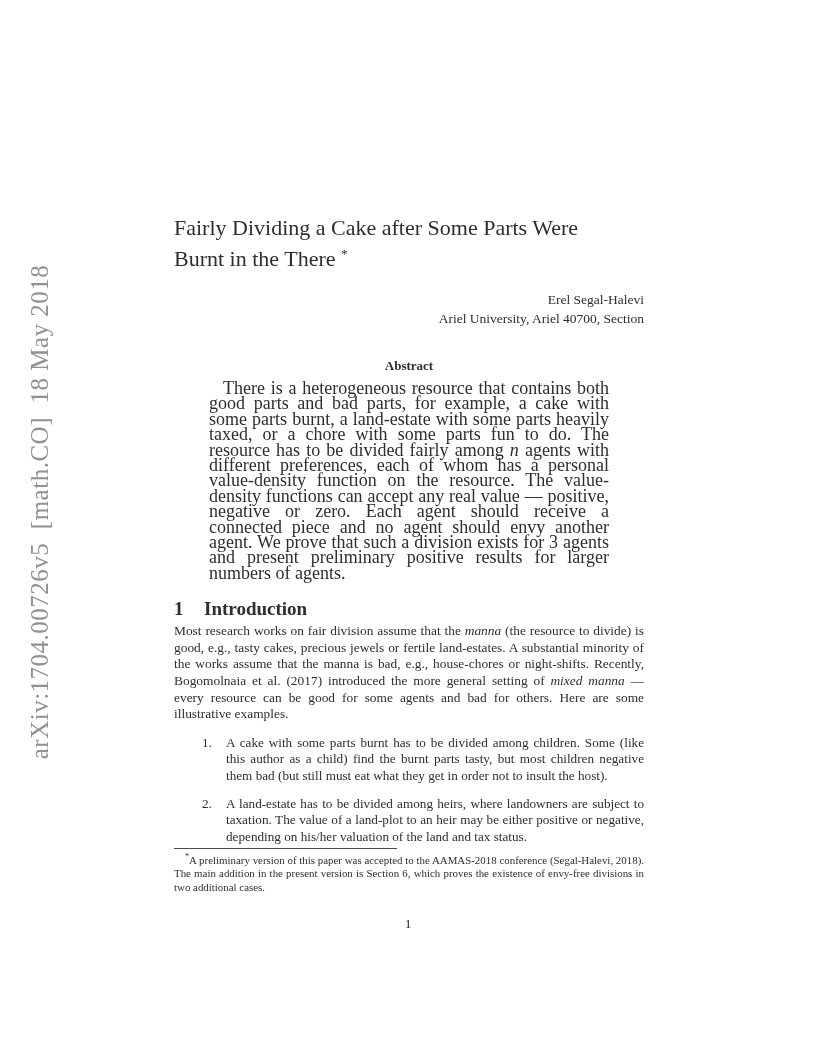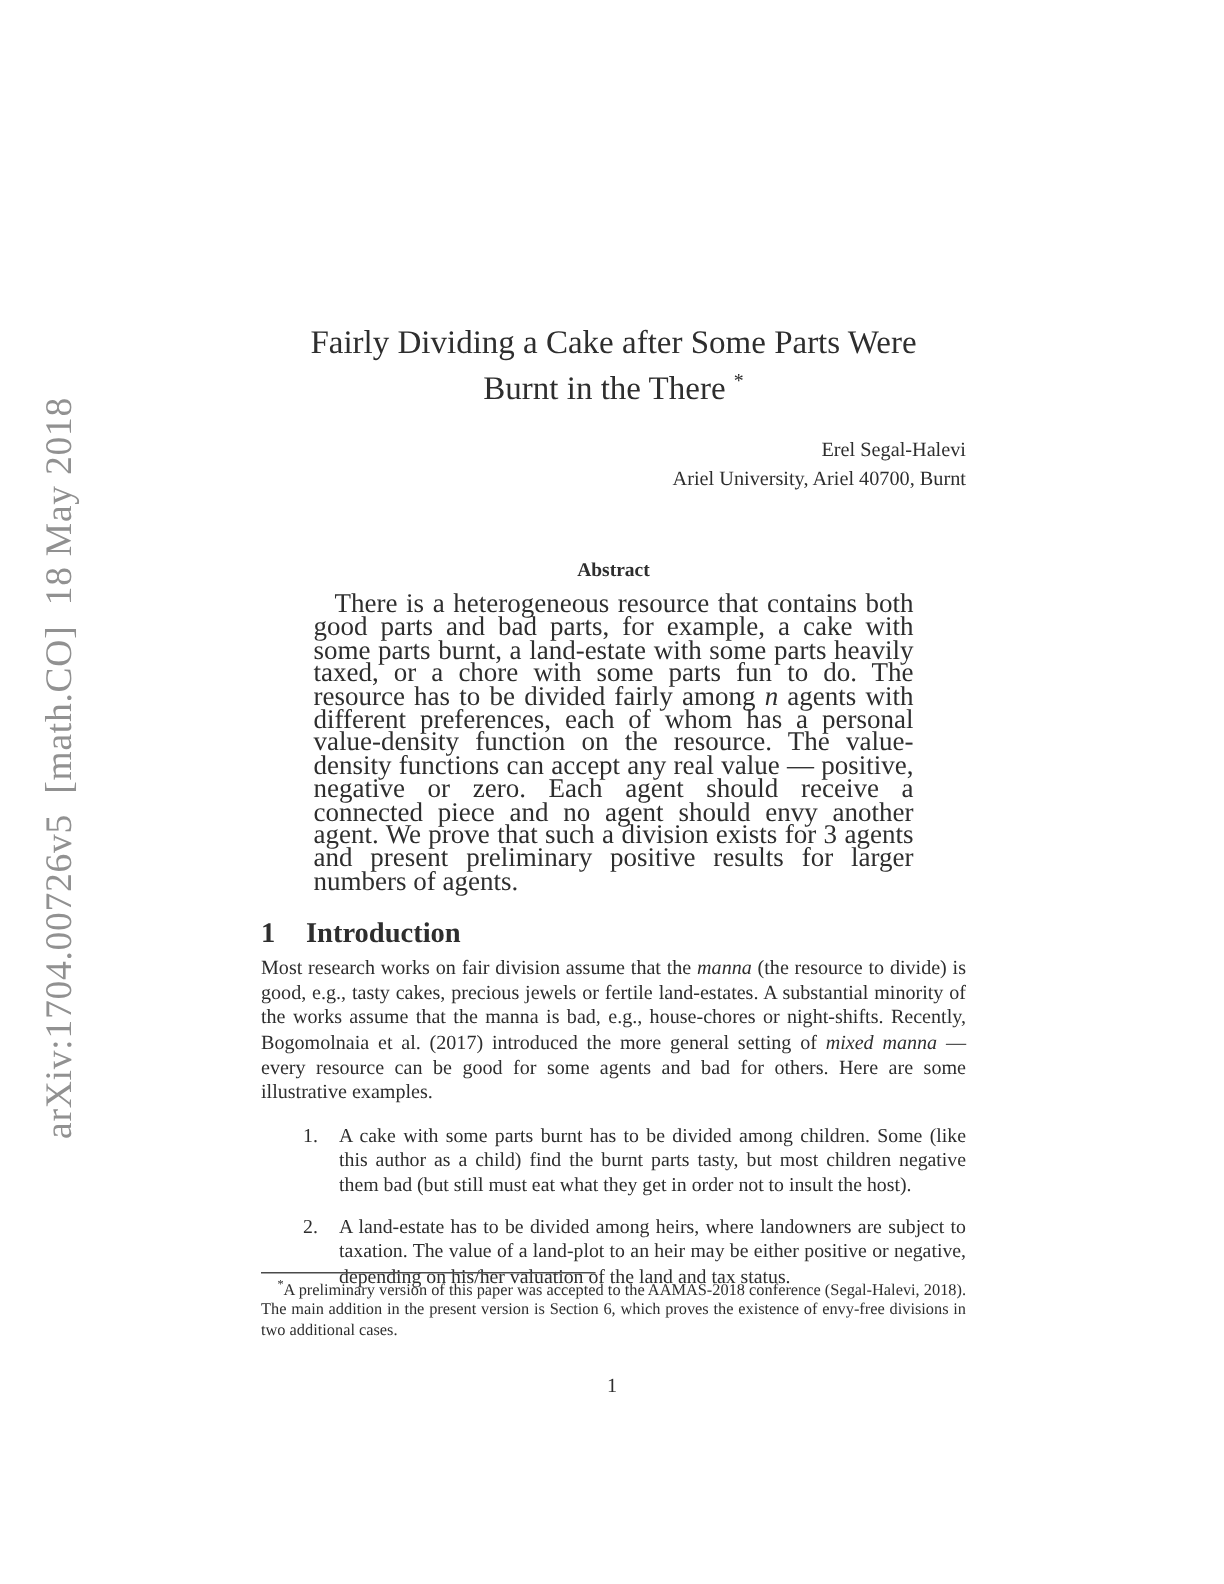--- a/index.html
+++ b/index.html
@@ -29,21 +29,21 @@
   }
 
   
   .content {
     position: absolute;
     left: 174px; top: 212px;
     width: 470px;
   }
 
   .title {
-    text-align: center;
+    text-align: left;
     font-size: 22px;
     line-height: 31px;
     font-weight: normal;
     margin: 0;
   }
   .title sup { font-size: 60%; }
 
   .author-block {
     margin-top: 16px;
     text-align: right;
@@ -51,21 +51,21 @@
     line-height: 19px;
   }
   .date {
     margin-top: 14px;
     text-align: center;
     font-size: 13.5px;
     line-height: 19px;
   }
 
   .abstract-heading {
-    margin-top: 43px;
+    margin-top: 29px;
     text-align: center;
     font-weight: bold;
     font-size: 13px;
     line-height: 18px;
   }
   .abstract-body {
     width: 400px;
     margin: 6px auto 0 auto;
     font-size: 18px;
     line-height: 15.4px;
@@ -141,21 +141,21 @@
 
   <div class="content">
 
     <h1 class="title">
       <span>Fairly Dividing a Cake after Some Parts Were</span><br>
       <span><span>Burnt in the There </span><sup>*</sup></span>
     </h1>
 
     <div class="author-block">
       <div>Erel Segal-Halevi</div>
-      <div>Ariel University, Ariel 40700, Burnt</div>
+      <div>Ariel University, Ariel 40700, Section</div>
     </div>
 
 
     <div class="abstract-heading">Abstract</div>
 
     <div class="abstract-body"><span>There is a heterogeneous resource that contains both good parts and bad parts, for example, a cake with some parts burnt, a land-estate with some parts heavily taxed, or a chore with some parts fun to do. The resource has to be divided fairly among </span><span style="font-style: italic;">n</span><span> agents with different preferences, each of whom has a personal value-density function on the resource. The value-density functions can accept any real value — positive, negative or zero. Each agent should receive a connected piece and no agent should envy another agent. We prove that such a division exists for 3 agents and present preliminary positive results for larger numbers of agents.</span></div>
 
     <div class="section-heading">
       <span class="sec-num">1</span>
       <span>Introduction</span>

